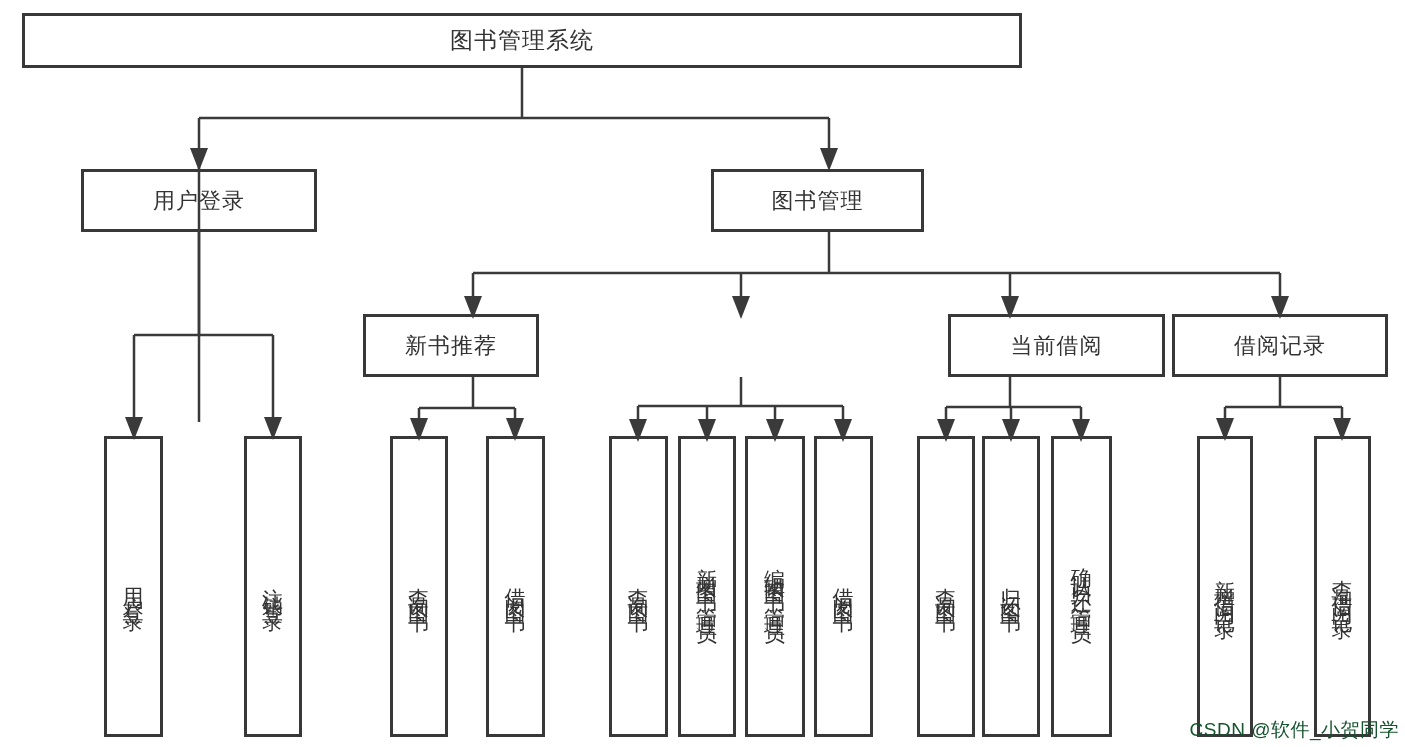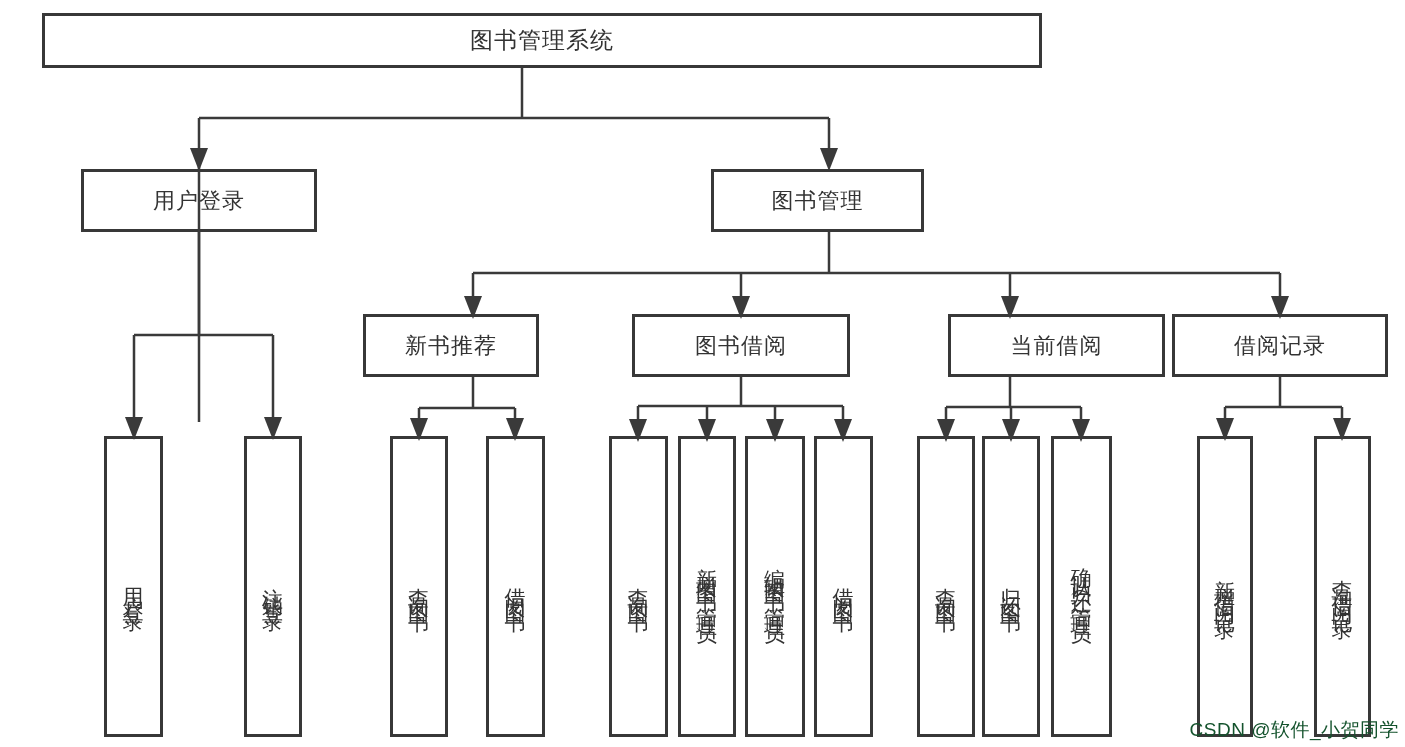--- a/index.html
+++ b/index.html
@@ -87,36 +87,33 @@
         <polygon points="766,419 784,419 775,442"></polygon>
         <polygon points="834,419 852,419 843,442"></polygon>
         <polygon points="937,419 955,419 946,442"></polygon>
         <polygon points="1002,419 1020,419 1011,442"></polygon>
         <polygon points="1072,419 1090,419 1081,442"></polygon>
         <polygon points="1216,418 1234,418 1225,441"></polygon>
         <polygon points="1333,418 1351,418 1342,441"></polygon>
       </g>
   </svg>
 
-  <div class="box" style="left:22px; top:13px; width:1000px; height:55px;margin-left:20px;">
+  <div class="box" style="left:22px; top:13px; width:1000px; height:55px;">
     <span class="hlabel root-label">图书管理系统</span>
   </div>
 
   <div class="box" style="left:81px; top:169px; width:236px; height:63px;">
     <span class="hlabel">用户登录</span>
   </div>
   <div class="box" style="left:711px; top:169px; width:213px; height:63px;">
     <span class="hlabel">图书管理</span>
   </div>
 
   <div class="box" style="left:363px; top:314px; width:176px; height:63px;">
     <span class="hlabel">新书推荐</span>
-  </div>
-  <div class="box" style="left:632px; top:314px; width:218px; height:63px;">
-    <span class="hlabel">图书借阅</span>
   </div>
   <div class="box" style="left:901px; top:314px; width:217px; height:63px;margin-left:47px;">
     <span class="hlabel">当前借阅</span>
   </div>
   <div class="box" style="left:1172px; top:314px; width:216px; height:63px;">
     <span class="hlabel">借阅记录</span>
   </div>
 
   <div class="box leaf" style="left:104px; top:436px; width:59px; height:301px;">
     <span>用户登录</span>

